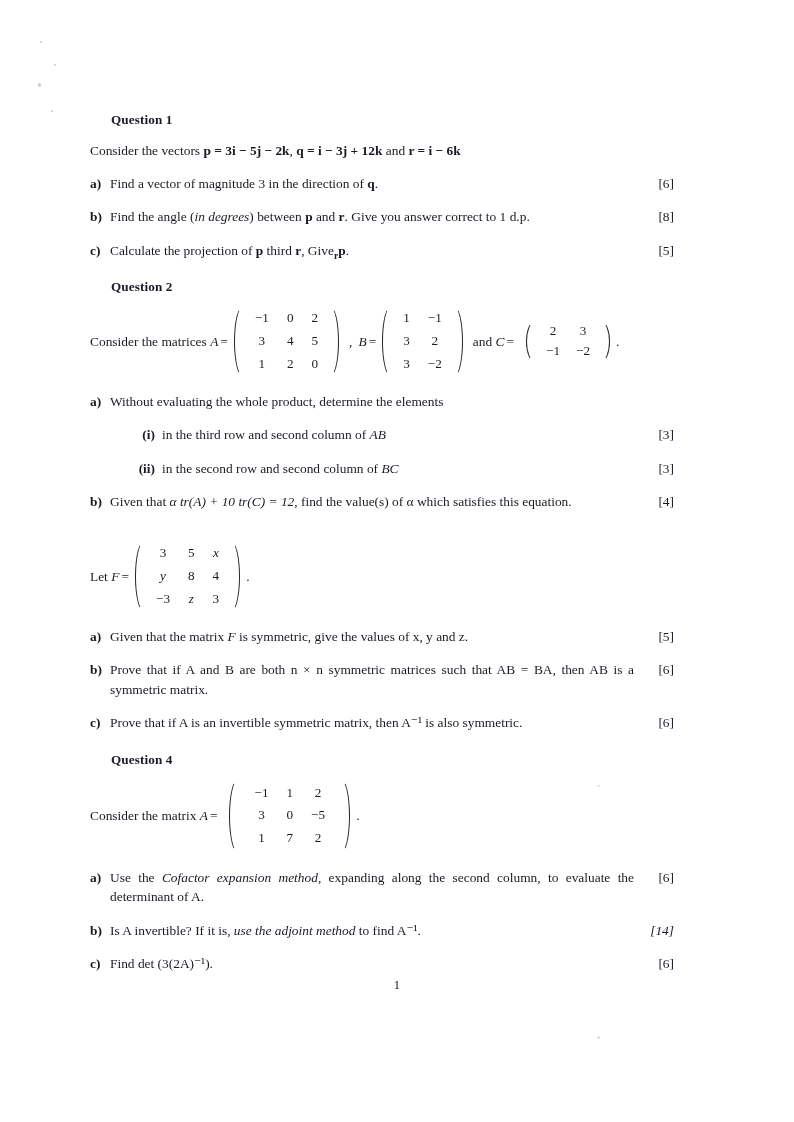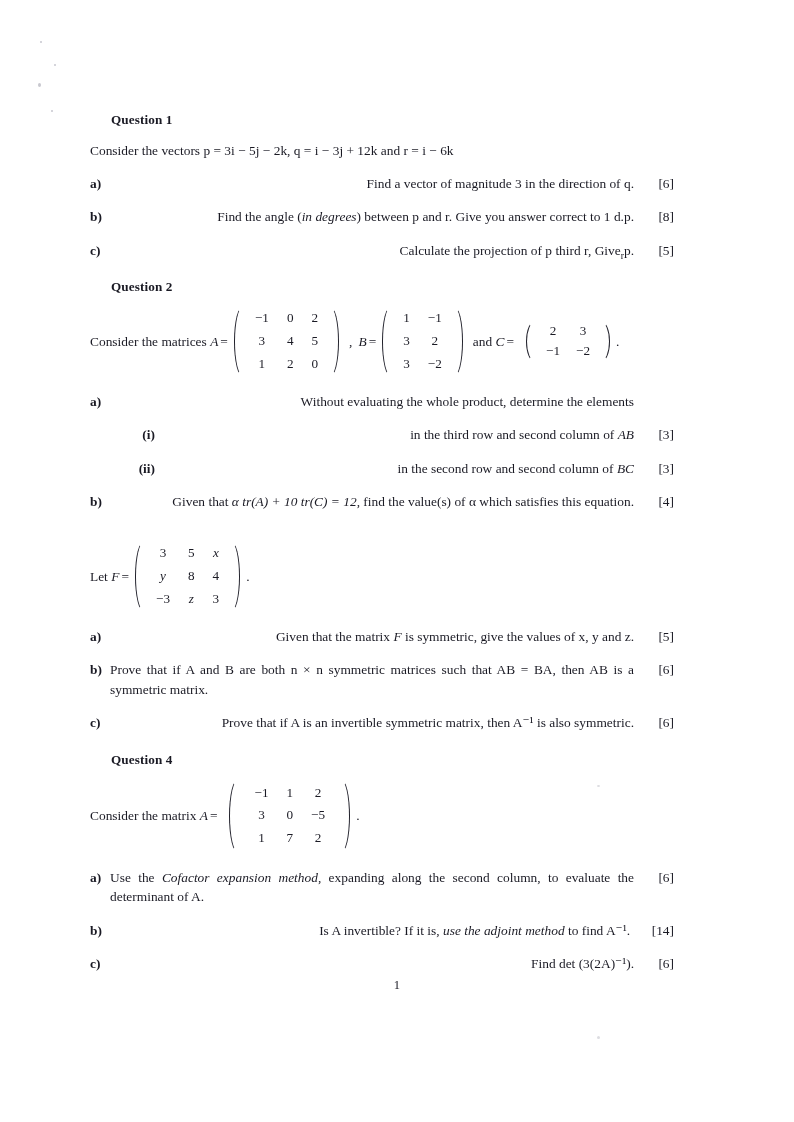--- a/index.html
+++ b/index.html
@@ -66,30 +66,30 @@
     text-align: right;
     padding-right: 7px;
   }
   .item.sub { margin-left: 38px; }
   .item .body {
     flex: 1 1 auto;
     text-align: justify;
     text-justify: inter-word;
     padding-right: 10px;
   }
-  .item .body.nojust { text-align: right; }
+  .item .body.nojust { text-align: left; }
   .item .marks {
     flex: 0 0 30px;
     text-align: right;
     font-size: 13.4px;
   }
-  .marks-wide { flex: 0 0 34px !important; }
+  .marks-wide { flex: 0 0 34px !important; font-style: italic; }
   i, .it { font-style: italic; }
   .mi { font-style: italic; font-family: "Liberation Serif", serif; }
-  b, .bf { font-weight: normal; }
+  b, .bf { font-weight: bold; }
   .op { padding: 0 2px; }
   
   .mrow {
     display: flex;
     align-items: center;
     font-size: 13.4px;
     margin-top: 10px;
   }
   .mrow .pre { white-space: nowrap; }
   .matrix {

